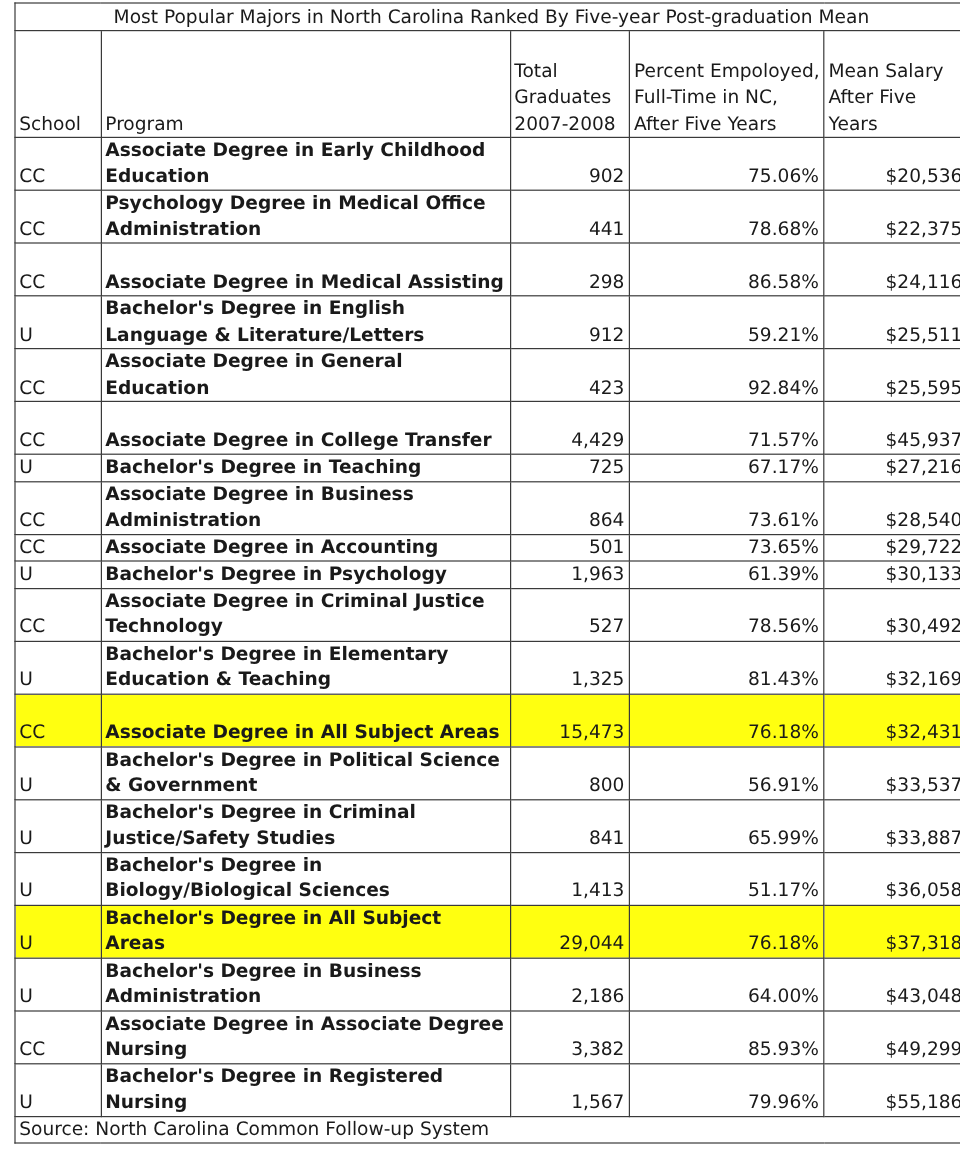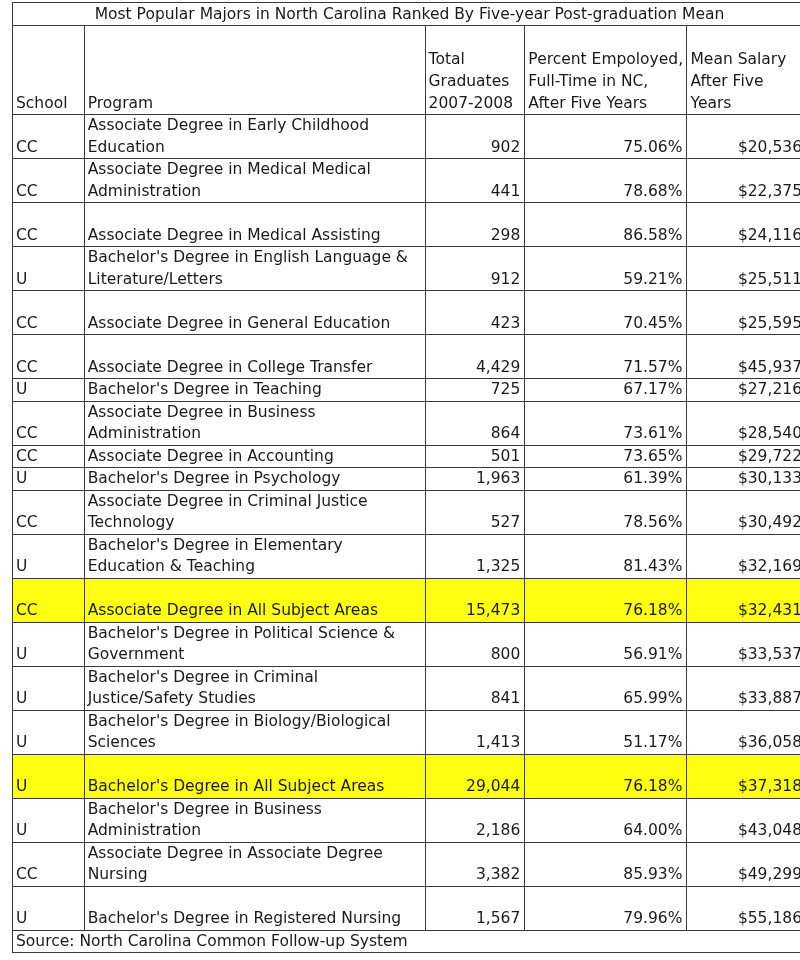--- a/index.html
+++ b/index.html
@@ -37,21 +37,21 @@
     text-align: center;
     height: 22px;
     font-size: 15.5px;
   }
   .hdr th {
     height: 88px;
     white-space: normal;
     line-height: 22px;
   }
   .num { text-align: right; padding-right: 4px; margin-top: 31px; }
-  .prog { white-space: normal; }
+  .prog { white-space: normal; font-weight: bold; }
   tr.two td { height: 43px; }
   tr.one td { height: 21px; }
   tr.hl td { background: #ffff10; }
   .source-cell {
     height: 21px;
     padding-right: 4px;
   }
   .col-school { width: 69px; }
   .col-prog { width: 328px; }
   .col-grad { width: 96px; }
@@ -84,21 +84,21 @@
   <tbody id="rows">
       <tr class="two">
         <td>CC</td>
         <td class="prog">Associate Degree in Early Childhood Education</td>
         <td class="num">902</td>
         <td class="num">75.06%</td>
         <td class="num">$20,536</td>
       </tr>
       <tr class="two">
         <td>CC</td>
-        <td class="prog">Associate Degree in Medical Medical Administration</td>
+        <td class="prog">Psychology Degree in Medical Office Administration</td>
         <td class="num">441</td>
         <td class="num">78.68%</td>
         <td class="num">$22,375</td>
       </tr>
       <tr class="two">
         <td>CC</td>
         <td class="prog">Associate Degree in Medical Assisting</td>
         <td class="num">298</td>
         <td class="num">86.58%</td>
         <td class="num">$24,116</td>
@@ -107,21 +107,21 @@
         <td>U</td>
         <td class="prog">Bachelor's Degree in English Language &amp; Literature/Letters</td>
         <td class="num">912</td>
         <td class="num">59.21%</td>
         <td class="num">$25,511</td>
       </tr>
       <tr class="two">
         <td>CC</td>
         <td class="prog">Associate Degree in General Education</td>
         <td class="num">423</td>
-        <td class="num">70.45%</td>
+        <td class="num">92.84%</td>
         <td class="num">$25,595</td>
       </tr>
       <tr class="two">
         <td>CC</td>
         <td class="prog">Associate Degree in College Transfer</td>
         <td class="num">4,429</td>
         <td class="num">71.57%</td>
         <td class="num">$45,937</td>
       </tr>
       <tr class="one">

